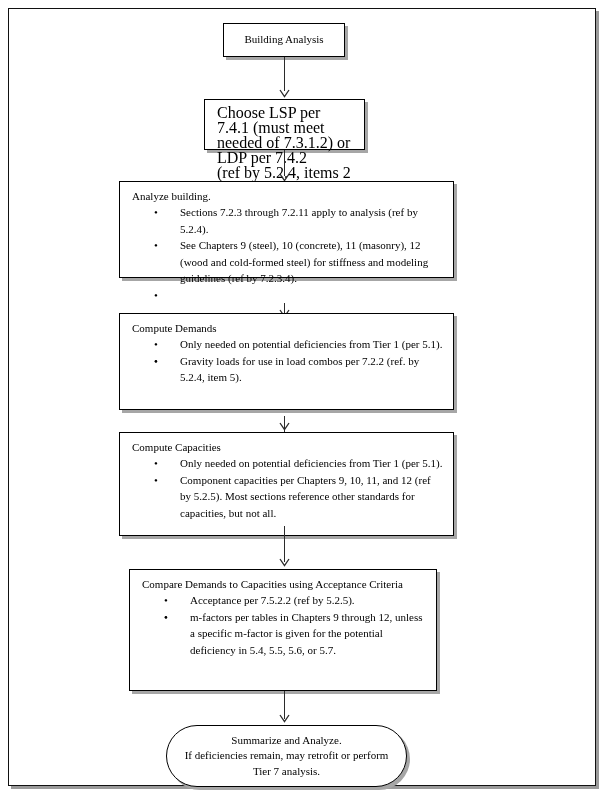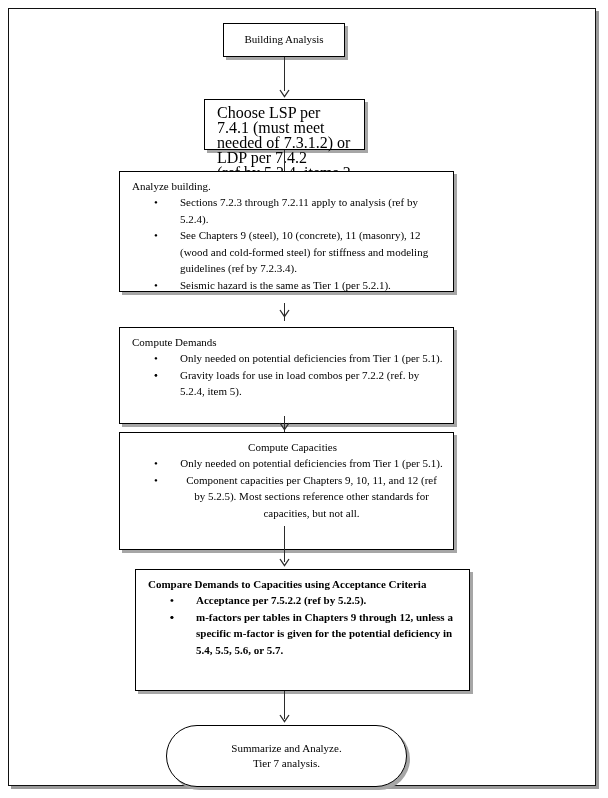--- a/index.html
+++ b/index.html
@@ -145,48 +145,47 @@
       </div>
     </div>
 
     <div class="conn" style="left:274.5px; top:141px; height:26px;"></div>
     <div class="arrowhead" style="left:269.5px; top:164px;">
       <svg width="11" height="9" viewBox="0 0 11 9">
           <path d="M1 1 L5.5 7.6 L10 1" fill="none" stroke="#2b2b2b" stroke-width="1.3"></path>
         </svg>
     </div>
 
-    <div class="node" style="left:110px; top:162px; width:335px; height:121px;">
+    <div class="node" style="left:110px; top:172px; width:335px; height:97px;">
       <div class="node-inner">
         <div class="head">Analyze building.</div>
         <ul class="bullets">
           <li>
             <span class="dot">•</span>
             <span>Sections 7.2.3 through 7.2.11 apply to analysis (ref by 5.2.4).</span>
           </li>
           <li>
             <span class="dot">•</span>
             <span>See Chapters 9 (steel), 10 (concrete), 11 (masonry), 12 (wood and cold-formed steel) for stiffness and modeling guidelines (ref by 7.2.3.4).</span>
           </li>
           <li>
             <span class="dot">•</span>
-            <span>Seismic hazard is the same as Tier 1 (per 5.2.1).</span>
           </li>
         </ul>
       </div>
     </div>
 
     <div class="conn" style="left:274.5px; top:294px; height:18px;"></div>
     <div class="arrowhead" style="left:269.5px; top:300px;">
       <svg width="11" height="9" viewBox="0 0 11 9">
           <path d="M1 1 L5.5 7.6 L10 1" fill="none" stroke="#2b2b2b" stroke-width="1.3"></path>
         </svg>
     </div>
 
-    <div class="node" style="left:110px; top:318px; width:335px; height:97px;">
+    <div class="node" style="left:110px; top:304px; width:335px; height:97px;">
       <div class="node-inner">
         <div class="head">Compute Demands</div>
         <ul class="bullets">
           <li>
             <span class="dot">•</span>
             <span>Only needed on potential deficiencies from Tier 1 (per 5.1).</span>
           </li>
           <li>
             <span class="dot">•</span>
           </li>
@@ -198,21 +197,21 @@
       </div>
     </div>
 
     <div class="conn" style="left:274.5px; top:407px; height:18px;"></div>
     <div class="arrowhead" style="left:269.5px; top:413px;">
       <svg width="11" height="9" viewBox="0 0 11 9">
           <path d="M1 1 L5.5 7.6 L10 1" fill="none" stroke="#2b2b2b" stroke-width="1.3"></path>
         </svg>
     </div>
 
-    <div class="node" style="left:110px; top:423px; width:335px; height:118px;text-align:center;">
+    <div class="node" style="left:110px; top:423px; width:335px; height:104px;">
       <div class="node-inner">
         <div class="head">Compute Capacities</div>
         <ul class="bullets">
           <li>
             <span class="dot">•</span>
             <span>Only needed on potential deficiencies from Tier 1 (per 5.1).</span>
           </li>
           <li>
             <span class="dot">•</span>
             <span>Component capacities per Chapters 9, 10, 11, and 12 (ref by 5.2.5).  Most sections reference other standards for capacities, but not all.</span>
@@ -221,21 +220,21 @@
       </div>
     </div>
 
     <div class="conn" style="left:274.5px; top:517px; height:36px;"></div>
     <div class="arrowhead" style="left:269.5px; top:549px;">
       <svg width="11" height="9" viewBox="0 0 11 9">
           <path d="M1 1 L5.5 7.6 L10 1" fill="none" stroke="#2b2b2b" stroke-width="1.3"></path>
         </svg>
     </div>
 
-    <div class="node" style="left:126px; top:560px; width:335px; height:122px;font-weight:bold;">
+    <div class="node" style="left:120px; top:560px; width:308px; height:122px;">
       <div class="node-inner">
         <div class="head">Compare Demands to Capacities using Acceptance Criteria</div>
         <ul class="bullets">
           <li>
             <span class="dot">•</span>
             <span>Acceptance per 7.5.2.2 (ref by 5.2.5).</span>
           </li>
           <li>
             <span class="dot">•</span>
           </li>
@@ -251,19 +250,20 @@
     <div class="arrowhead" style="left:269.5px; top:705px;">
       <svg width="11" height="9" viewBox="0 0 11 9">
           <path d="M1 1 L5.5 7.6 L10 1" fill="none" stroke="#2b2b2b" stroke-width="1.3"></path>
         </svg>
     </div>
 
     <div class="node term" style="left:157px; top:716px; width:241px; height:62px;">
       <div class="node-inner">
         <div class="center-text">
           <span>Summarize and Analyze.</span>
+          <span>If deficiencies remain, may retrofit or perform</span>
           <span>Tier 7 analysis.</span>
         </div>
       </div>
     </div>
 
   </div>
 </div>
 
 </body></html>

